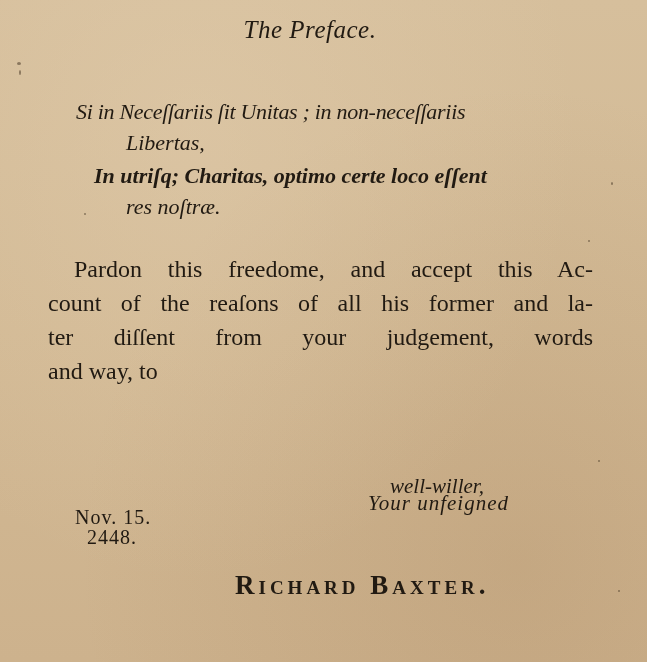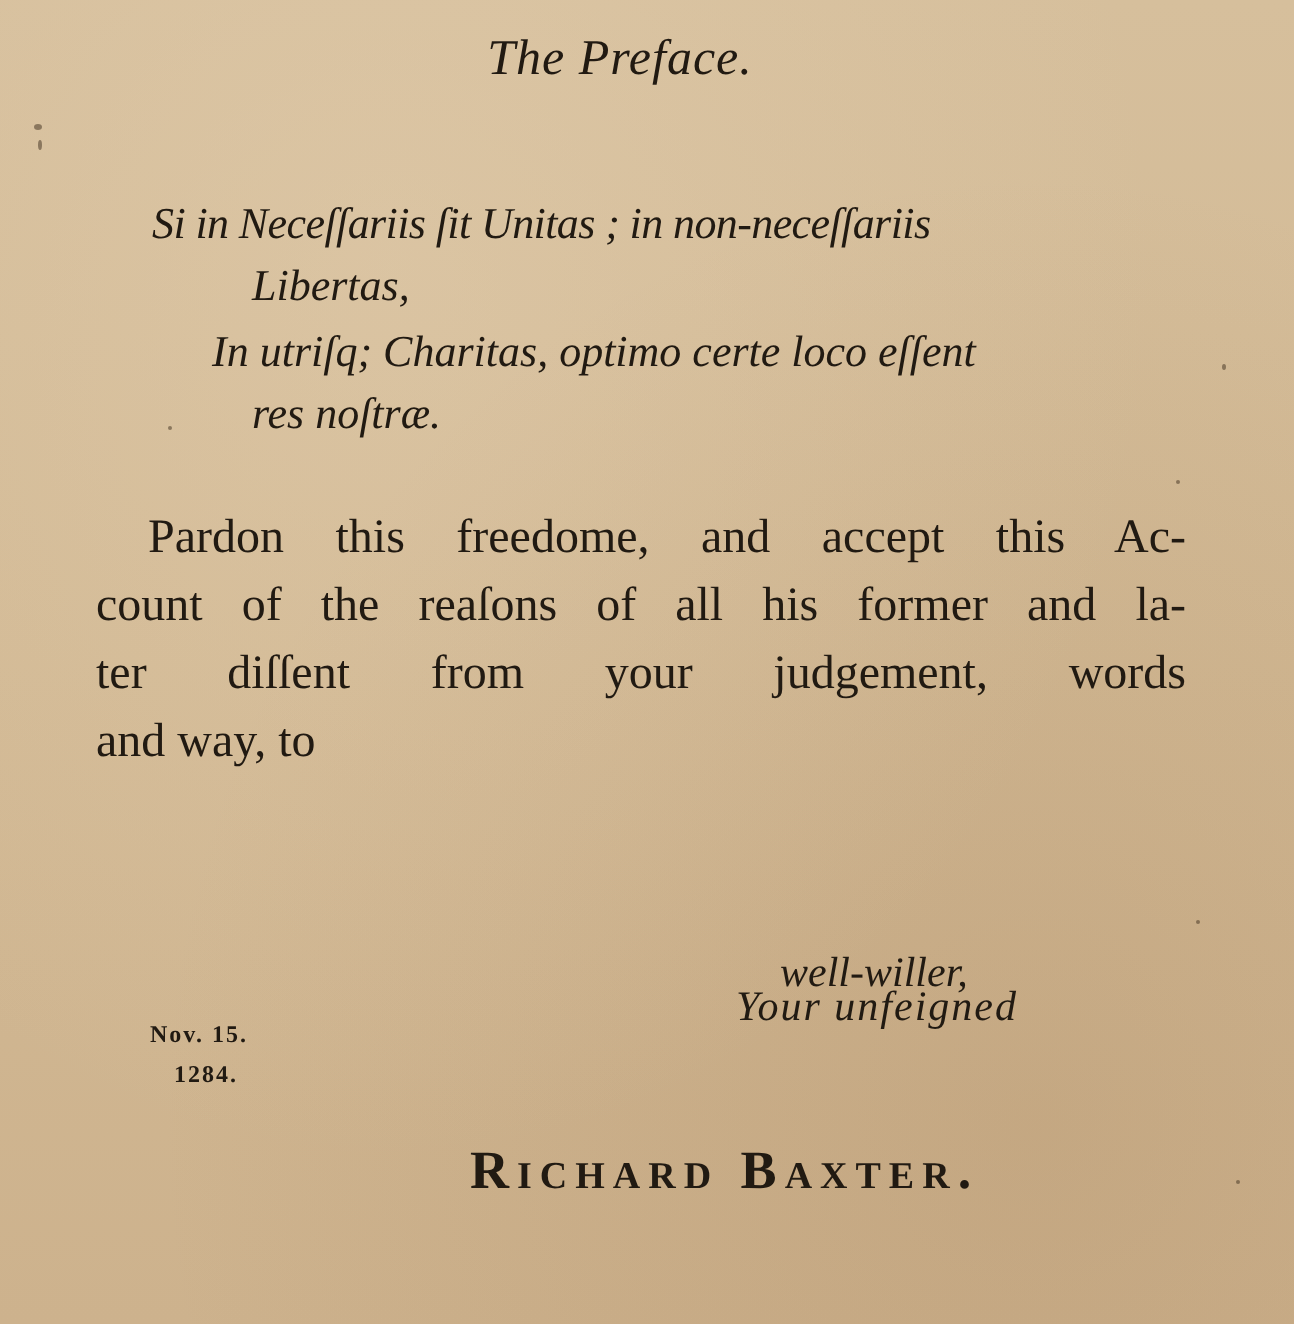--- a/index.html
+++ b/index.html
@@ -73,23 +73,23 @@
       position: absolute;
       font-style: italic;
       font-size: 21px;
       line-height: 30px;
       white-space: nowrap;
     }
     .date {
       position: absolute;
       left: 75px;
       top: 507px;
-      font-size: 12px;
+      font-size: 20px;
       line-height: 20px;
-      font-weight: bold;
+      font-weight: normal;
       letter-spacing: 1px;
     }
     .date .line { display: block; white-space: nowrap; }
     .signature {
       position: absolute;
       left: 235px;
       top: 570px;
       font-size: 27px;
       font-weight: bold;
       font-variant: small-caps;
@@ -108,34 +108,34 @@
   <div class="speck" style="left:84px;top:213px;width:2px;height:2px;"></div>
   <div class="speck" style="left:588px;top:240px;width:2px;height:2px;"></div>
   <div class="speck" style="left:618px;top:590px;width:2px;height:2px;"></div>
   <div class="speck" style="left:598px;top:460px;width:2px;height:2px;"></div>
 
   <div class="title">The Preface.</div>
 
   <div class="motto">
     <span class="line" style="left:76px;top:0px;letter-spacing:-0.3px;">Si in Neceſſariis ſit Unitas ; in non-neceſſariis</span>
     <span class="line" style="left:126px;top:31px;text-align:center;">Libertas,</span>
-    <span class="line" style="left:106px;top:64px;">In utriſq; Charitas, optimo certe loco eſſent</span>
+    <span class="line" style="left:94px;top:64px;font-weight:bold;">In utriſq; Charitas, optimo certe loco eſſent</span>
     <span class="line" style="left:126px;top:95px;">res noſtræ.</span>
   </div>
 
   <div class="body-text">
     <span class="justify" style="padding-left:26px;">Pardon this freedome, and accept this Ac-</span>
     <span class="justify">count of the reaſons of all his former and la-</span>
     <span class="justify">ter diſſent from your judgement, words</span>
     <span class="line">and way, to</span>
   </div>
 
   <div class="closing" style="left:368px;top:440px;letter-spacing:1px;margin-top:48px;">Your unfeigned</div>
   <div class="closing" style="left:390px;top:471px;">well-willer,</div>
 
   <div class="date">
     <span class="line">Nov. 15.</span>
-    <span class="line" style="padding-left:12px;">1284.</span>
+    <span class="line" style="padding-left:12px;">2448.</span>
   </div>
 
   <div class="signature">Richard Baxter.</div>
 
 </div>
 
 </body></html>

